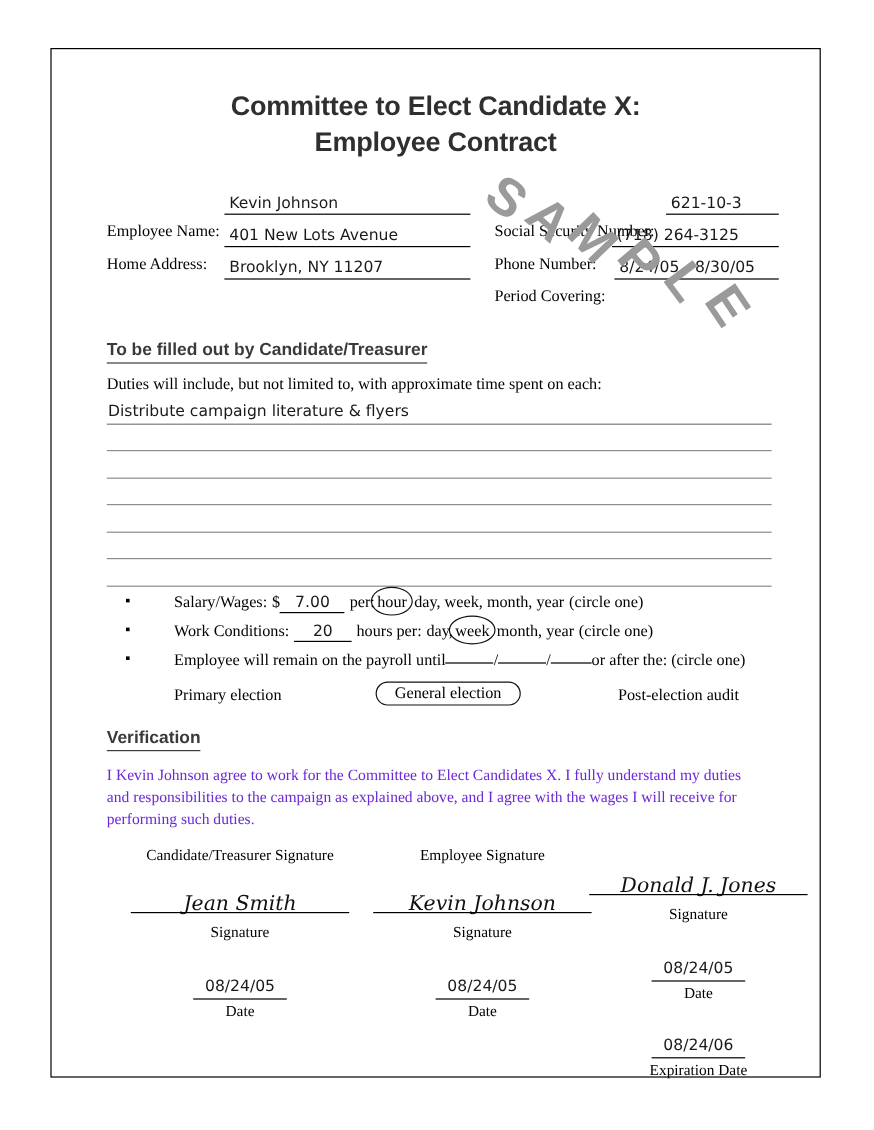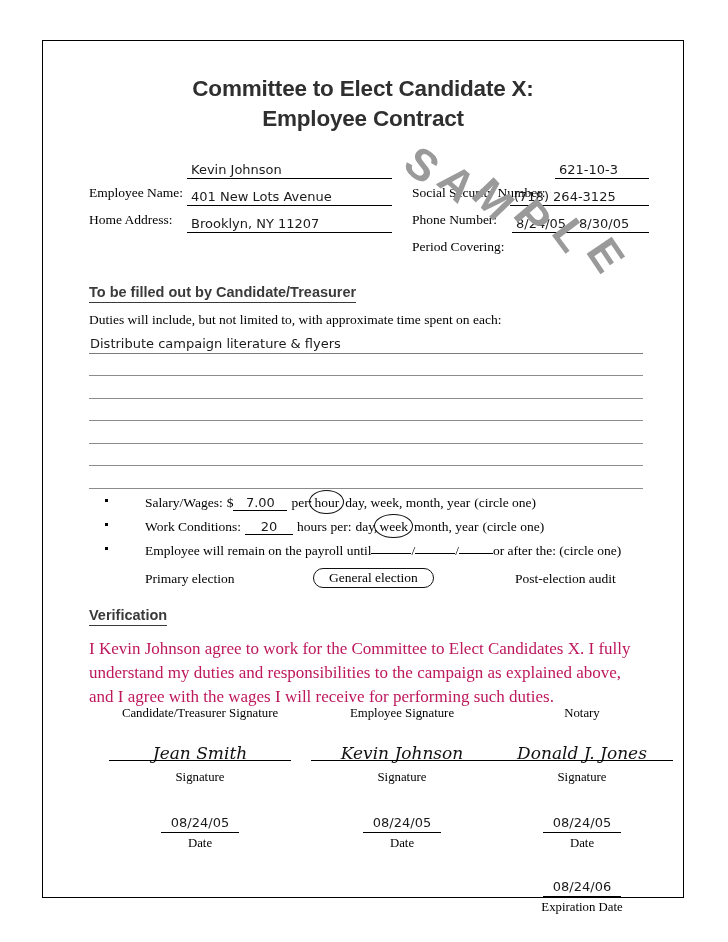--- a/index.html
+++ b/index.html
@@ -235,23 +235,23 @@
   }
   #election-row .opt.mid { top: 0; }
 
   
   #verif-body {
     position: absolute;
     left: 46px;
     top: 596px;
     width: 545px;
     font-family: "Liberation Serif", "DejaVu Serif", serif;
-    font-size: 17px;
+    font-size: 13px;
     line-height: 1.42;
-    color: #be185d;
+    color: #6d28d9;
   }
 
   
   #sig-block {
     position: absolute;
     left: 34px;
     top: 665px;
     width: 580px;
   }
   .sig-col {
@@ -461,21 +461,20 @@
         <div class="cap">Signature</div>
         <div class="date-area">
           <span class="date-val">
             <span class="hand">08/24/05</span>
           </span>
           <div class="date-cap">Date</div>
         </div>
       </div>
 
       <div class="sig-col" style="left:412px;">
-        <div class="role">Notary</div>
         <div class="sig-area">
           <span class="sig-hand">Donald J. Jones</span>
           <span class="sig-rule"></span>
         </div>
         <div class="cap">Signature</div>
         <div class="date-area">
           <span class="date-val">
             <span class="hand">08/24/05</span>
           </span>
           <div class="date-cap">Date</div>

